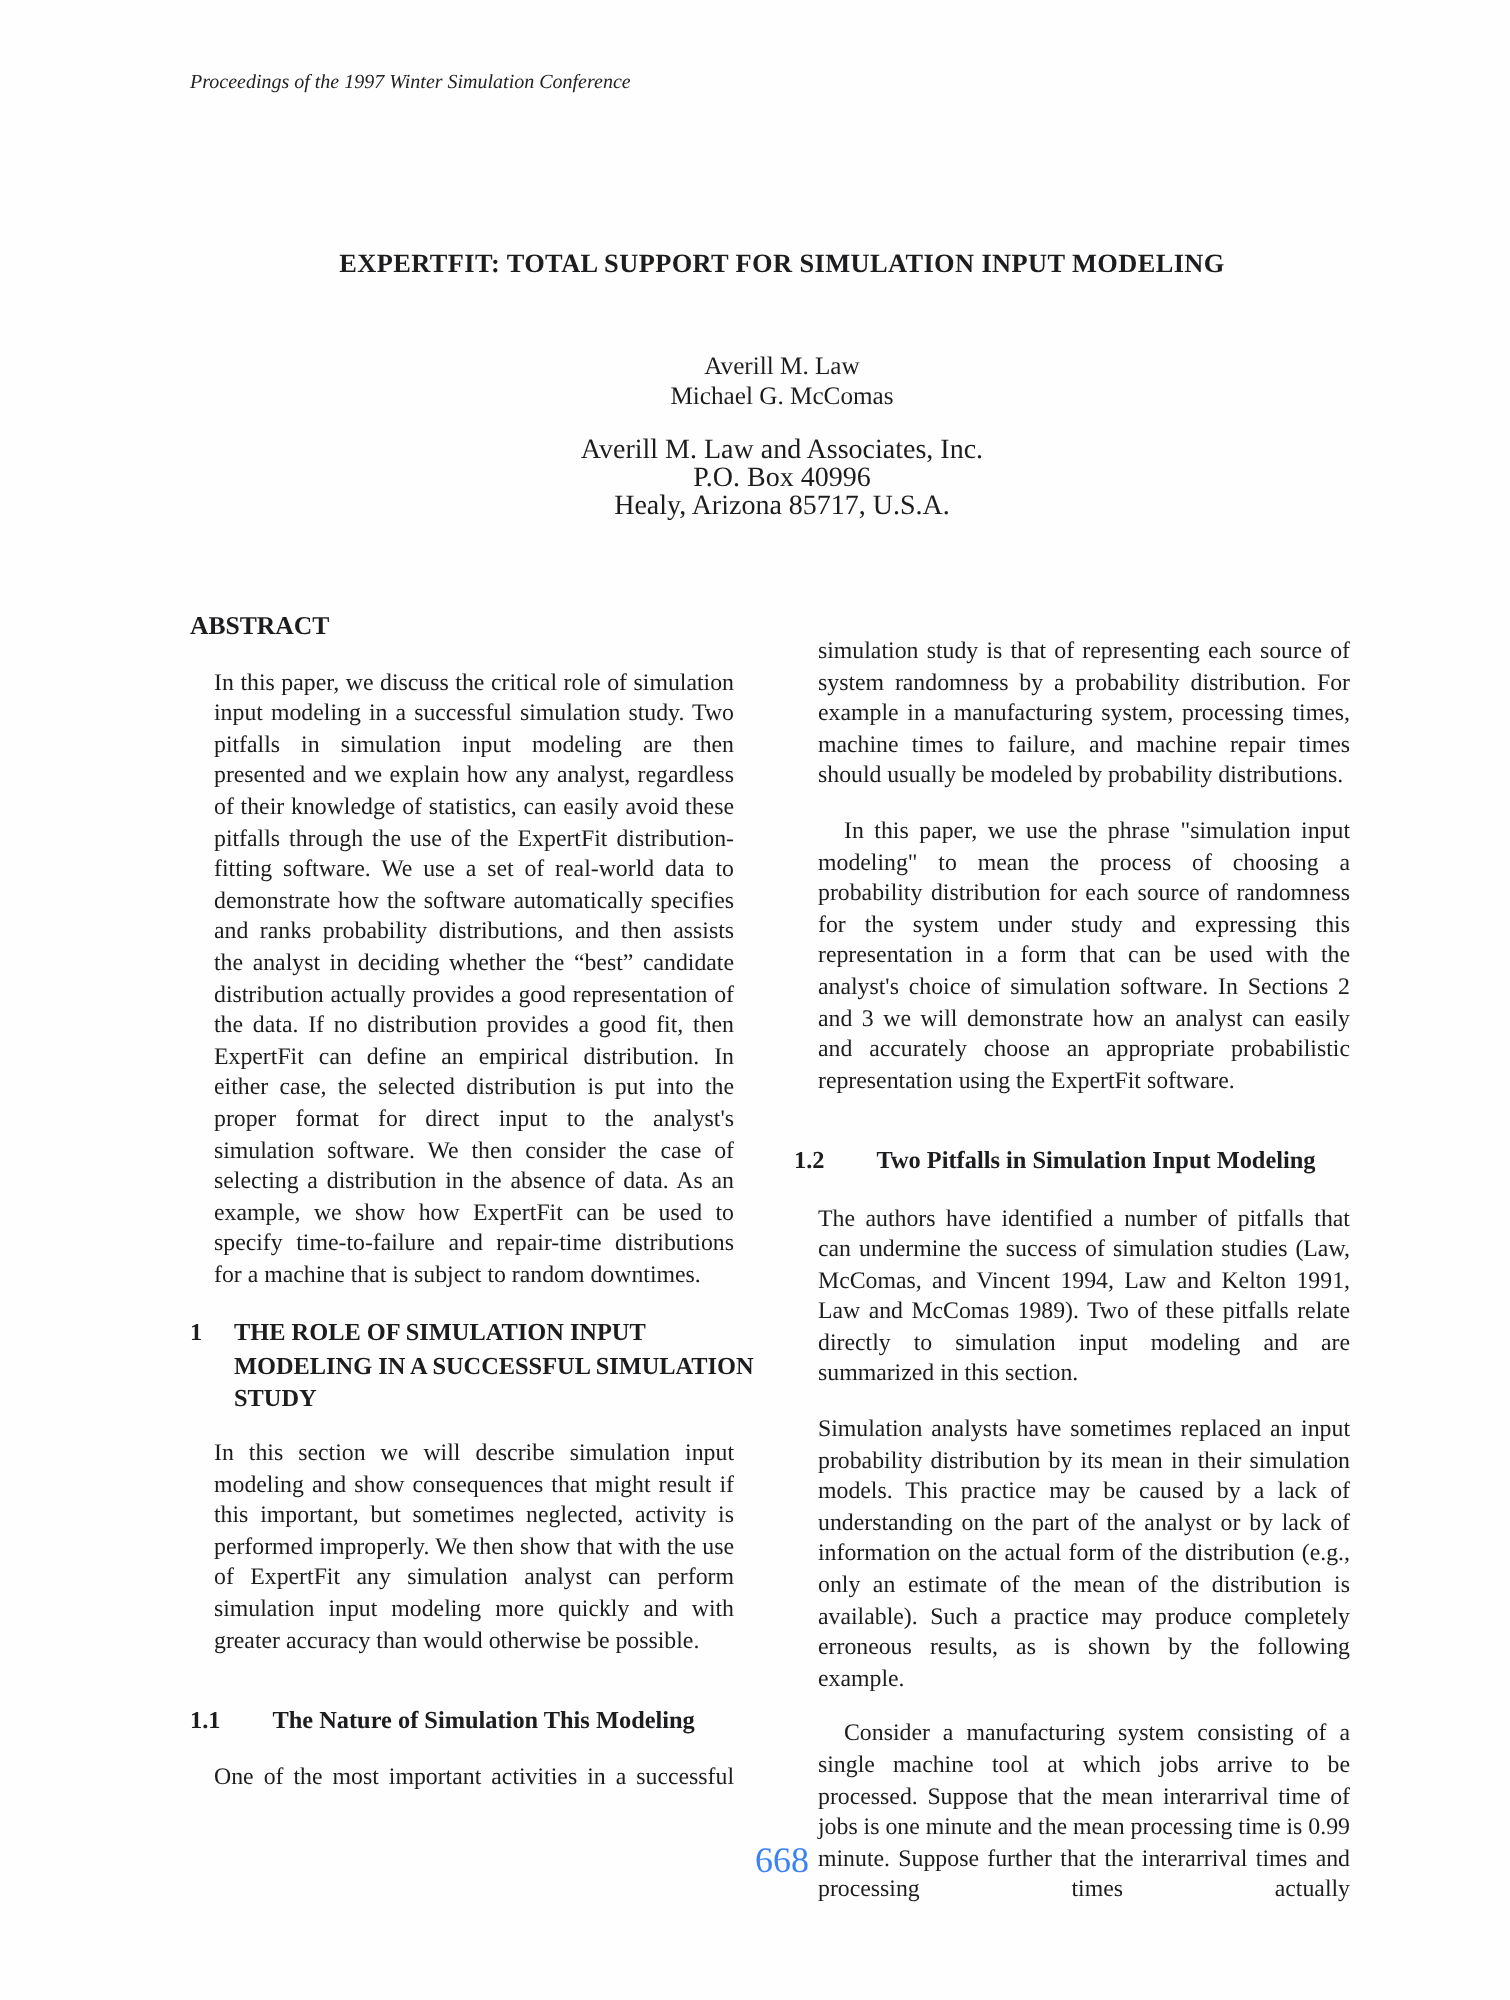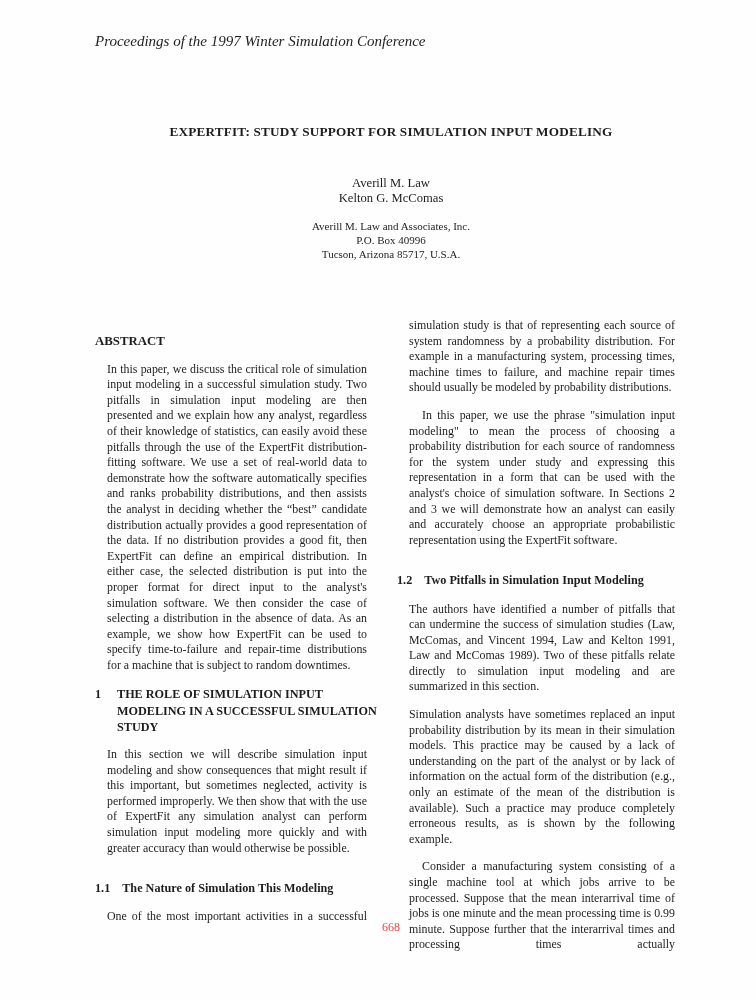--- a/index.html
+++ b/index.html
@@ -12,21 +12,21 @@
     color: #1d1d1f;
     font-family: "Liberation Serif", "DejaVu Serif", serif;
     overflow: hidden;
     margin: 0 auto;
   }
   .header {
     position: absolute;
     left: 95px;
     top: 34px;
     font-style: italic;
-    font-size: 15px;
+    font-size: 10px;
     line-height: 15.5px;
     color: #222;
   }
   .title {
     position: absolute;
     left: 95px;
     right: 68px;
     top: 124px;
     text-align: center;
     font-weight: bold;
@@ -41,21 +41,21 @@
     text-align: center;
     font-size: 12.6px;
     line-height: 14.8px;
   }
   .affiliation {
     position: absolute;
     left: 95px;
     right: 68px;
     top: 219px;
     text-align: center;
-    font-size: 11px;
+    font-size: 14px;
     line-height: 14.2px;
   }
   .columns {
     position: absolute;
     left: 95px;
     top: 306px;
     display: flex;
     gap: 18px;
     font-size: 11.9px;
     line-height: 15.6px;
@@ -65,65 +65,64 @@
   p.body {
     margin: 12px;
     text-align: justify;
   }
   p.ind { text-indent: 13px; }
   p.cont { text-align-last: justify; }
   .h-abstract {
     font-weight: bold;
     font-size: 12.8px;
     margin-bottom: 12px;
-    margin-top: 28px;
   }
   .sec {
     display: flex;
     font-weight: bold;
     font-size: 12.2px;
     line-height: 16.2px;
   }
   .sec .txt { flex: 1; }
   .sec-1       { margin: 13px 0 11px 0; }
   .sec-1 .num  { width: 22px; }
   .sec-sub     { margin: 24px 0 13px 0; }
-  .sec-sub .num { margin-right: 12px; }
+  .sec-sub .num { margin-right: 26px; }
   .sec-121     { margin: 13px 0 13px 0; }
   .sec-121 .num { width: 52px; }
   .pageno {
     position: absolute;
     left: 95px;
     right: 68px;
     top: 920px;
     text-align: center;
-    font-size: 12px;
-    color: #ef4444;
+    font-size: 18px;
+    color: #3b82f6;
   }
 </style>
 </head>
 <body>
 
 <div class="page">
 
   <div class="header">
     <div>Proceedings of the 1997 Winter Simulation Conference</div>
   </div>
 
-  <div class="title">EXPERTFIT:  STUDY SUPPORT FOR SIMULATION INPUT MODELING</div>
+  <div class="title">EXPERTFIT:  TOTAL SUPPORT FOR SIMULATION INPUT MODELING</div>
 
   <div class="authors">
     <div>Averill M. Law</div>
-    <div>Kelton G. McComas</div>
+    <div>Michael G. McComas</div>
   </div>
 
   <div class="affiliation">
     <div>Averill M. Law and Associates, Inc.</div>
     <div>P.O. Box 40996</div>
-    <div>Tucson, Arizona 85717, U.S.A.</div>
+    <div>Healy, Arizona 85717, U.S.A.</div>
   </div>
 
   <div class="columns">
 
     <div class="col-left">
       <div class="h-abstract">ABSTRACT</div>
       <p class="body">In this paper, we discuss the critical role of simulation input modeling in a successful simulation study. Two pitfalls in simulation input modeling are then presented and we explain how any analyst, regardless of their knowledge of statistics, can easily avoid these pitfalls through the use of the ExpertFit distribution-fitting software. We use a set of real-world data to demonstrate how the software automatically specifies and ranks probability distributions, and then assists the analyst in deciding whether the “best” candidate distribution actually provides a good representation of the data. If no distribution provides a good fit, then ExpertFit can define an empirical distribution. In either case, the selected distribution is put into the proper format for direct input to the analyst's simulation software. We then consider the case of selecting a distribution in the absence of data. As an example, we show how ExpertFit can be used to specify time-to-failure and repair-time distributions for a machine that is subject to random downtimes.</p>
 
       <div class="sec sec-1">
         <span class="num">1</span>

